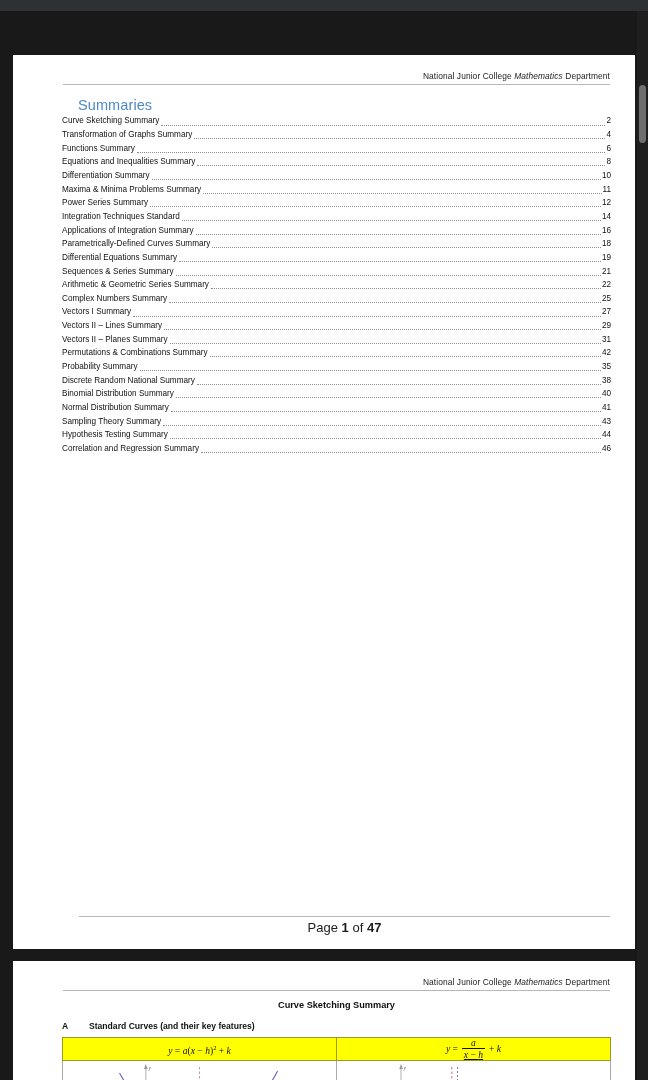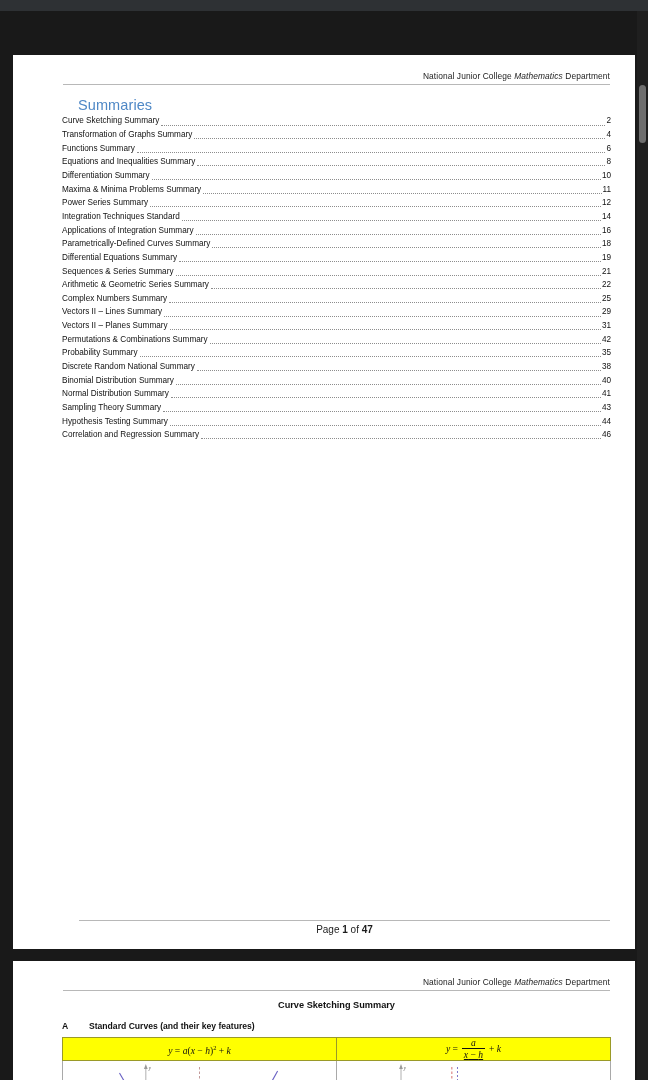--- a/index.html
+++ b/index.html
@@ -101,21 +101,21 @@
   .toc-page { flex: 0 0 auto; text-align: right; }
 
   
   .page-foot {
     position: absolute;
     left: 41px; right: 25px;
     bottom: 14px;
     border-top: 1px solid #b8b8b8;
     padding-top: 3px;
     text-align: center;
-    font-size: 10px;
+    font-size: 13px;
     color: #1c1c1c;
   }
   .page-foot b { font-weight: bold; }
 
   
   .doc-title {
     margin: 9px 0 0 0;
     text-align: center;
     font-size: 9.2px;
     font-weight: bold;
@@ -264,20 +264,25 @@
             </li>
             <li class="toc-row">
               <span class="toc-label">Arithmetic &amp; Geometric Series Summary</span>
               <span class="toc-dots"></span>
               <span class="toc-page">22</span>
             </li>
             <li class="toc-row">
               <span class="toc-label">Complex Numbers Summary</span>
               <span class="toc-dots"></span>
               <span class="toc-page">25</span>
+            </li>
+            <li class="toc-row">
+              <span class="toc-label">Vectors I Summary</span>
+              <span class="toc-dots"></span>
+              <span class="toc-page">27</span>
             </li>
             <li class="toc-row">
               <span class="toc-label">Vectors II – Lines Summary</span>
               <span class="toc-dots"></span>
               <span class="toc-page">29</span>
             </li>
             <li class="toc-row">
               <span class="toc-label">Vectors II – Planes Summary</span>
               <span class="toc-dots"></span>
               <span class="toc-page">31</span>

